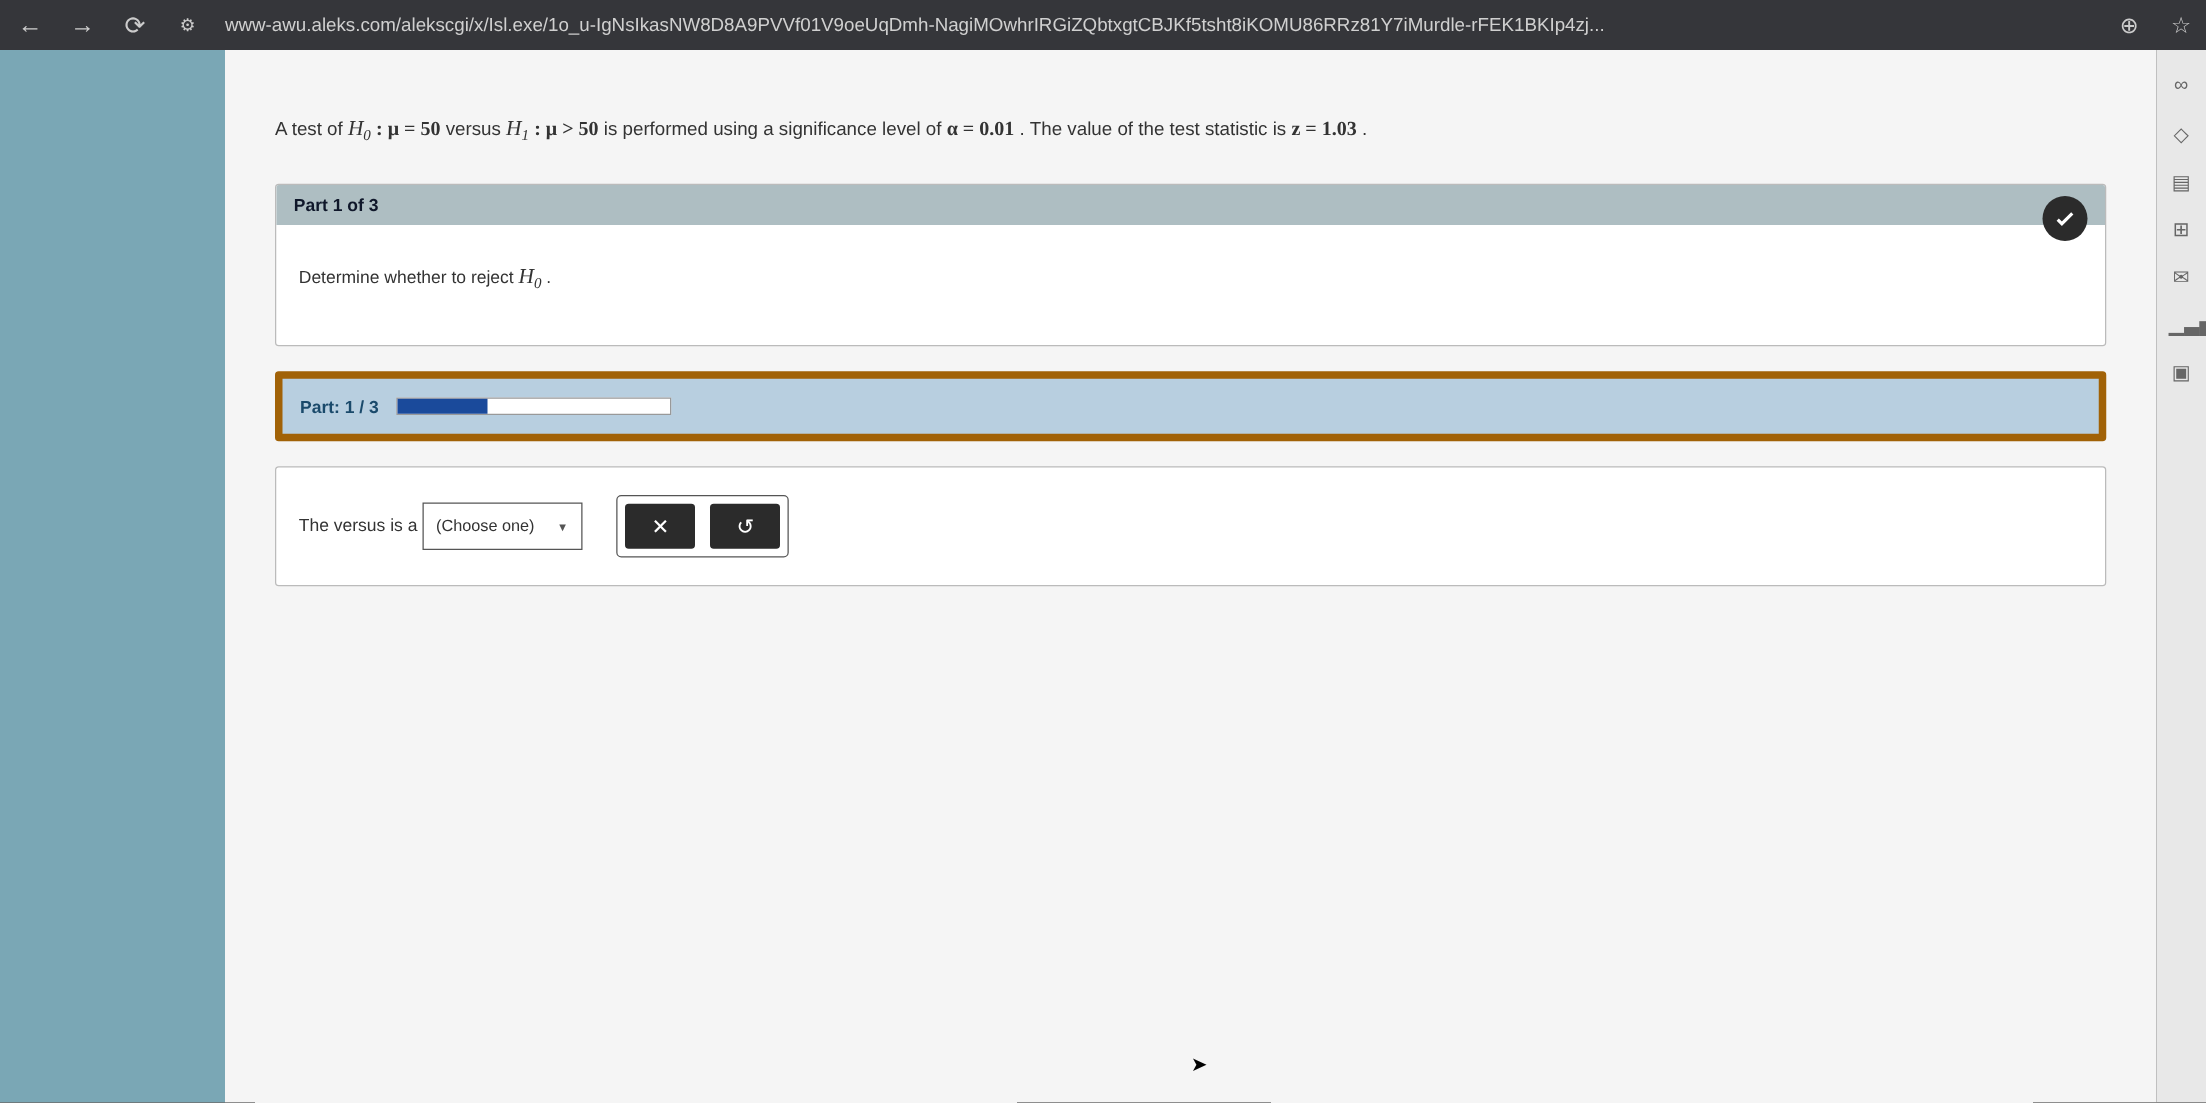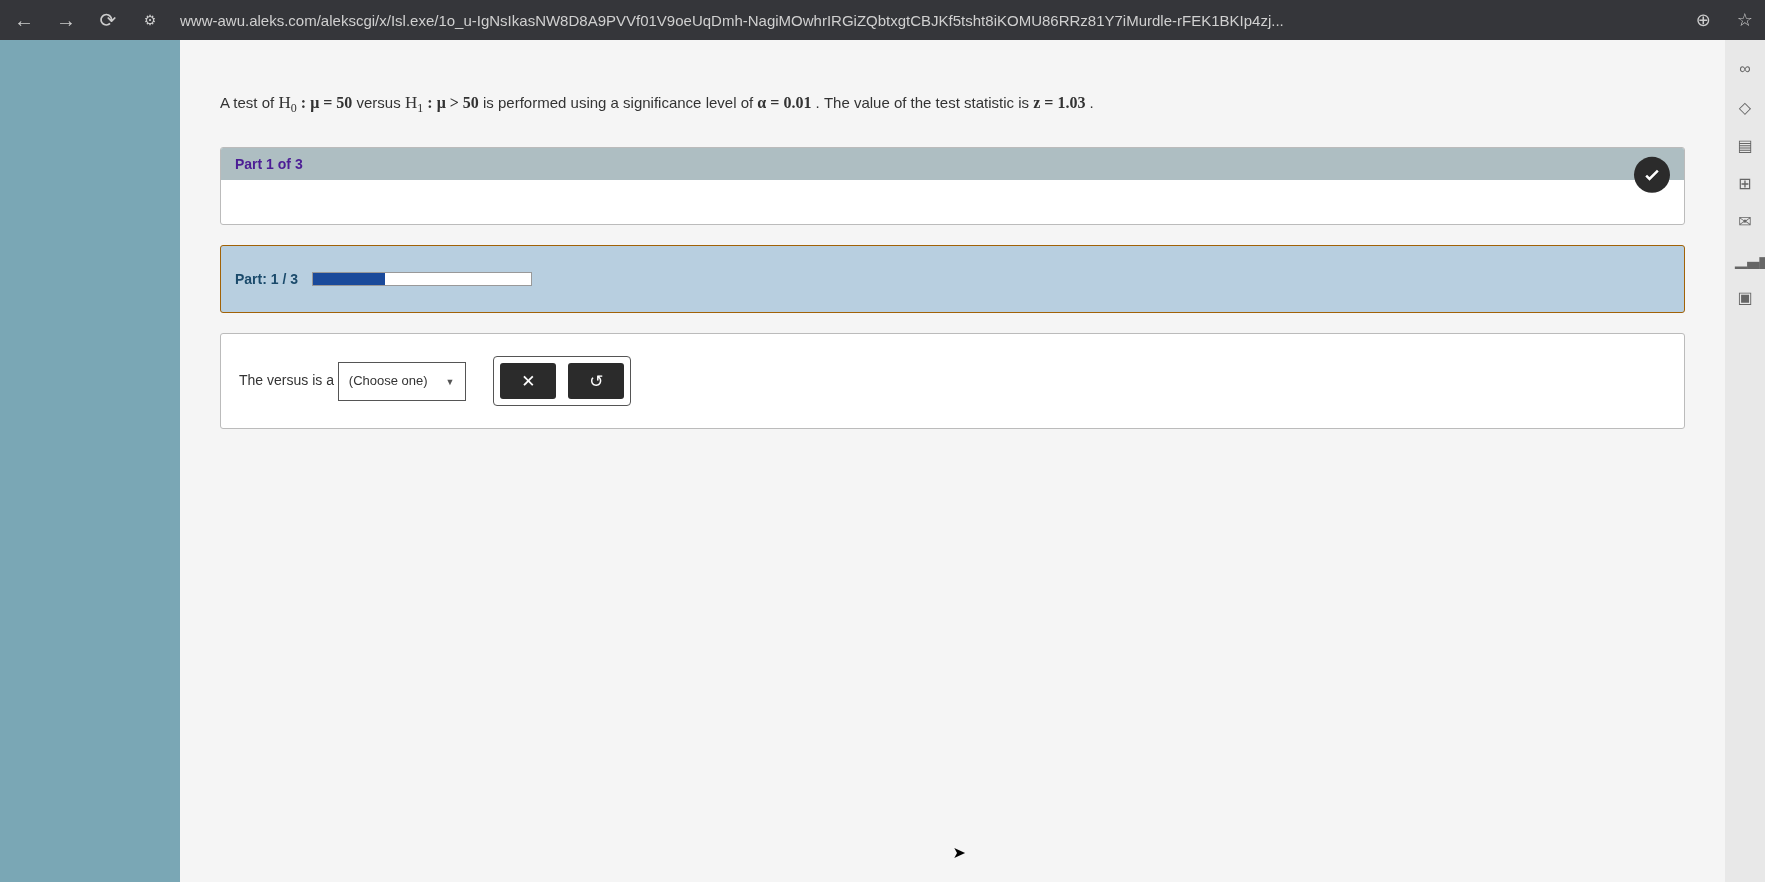--- a/index.html
+++ b/index.html
@@ -10,34 +10,34 @@
 .url-bar { color: #d0d0d0; font-size: 15px; flex: 1; overflow: hidden; white-space: nowrap; }
 .zoom-icon, .star-icon { color: #ccc; font-size: 18px; cursor: pointer; margin-left: 8px; }
 
 .viewport { display: flex; height: calc(100% - 40px); background: #000; }
 .left-band { width: 180px; background: #7aa7b5; }
 .main-area { flex: 1; background: #f5f5f5; padding: 50px 40px 20px 40px; position: relative; }
 .right-rail { width: 40px; background: #e8e8e8; display: flex; flex-direction: column; align-items: center; padding-top: 20px; gap: 18px; }
 .rail-icon { width: 20px; height: 20px; color: #666; font-size: 16px; cursor: pointer; text-align: center; }
 
 .question-text { font-size: 15px; color: #333; margin-bottom: 30px; line-height: 1.5; }
-.math-var { font-family: 'Times New Roman', serif; font-size: 17px; }
+.math-var { font-family: 'Times New Roman', serif; font-style: italic; font-size: 17px; }
 .math-sub { font-size: 12px; vertical-align: sub; }
 .math-val { font-family: 'Times New Roman', serif; font-size: 16px; font-weight: bold; }
 
 .part-box { border: 1px solid #bbb; background: #fff; border-radius: 3px; margin-bottom: 20px; overflow: hidden; }
-.part-header { background: #aebec2; padding: 8px 14px; font-size: 14px; font-weight: bold; color: #4c1d95; position: relative; }
+.part-header { background: #aebec2; padding: 8px 14px; font-size: 14px; font-weight: bold; color: #0f172a; position: relative; }
 .check-badge { position: absolute; right: 14px; top: 50%; transform: translateY(-20%); width: 36px; height: 36px; background: #2b2b2b; border-radius: 50%; display: flex; align-items: center; justify-content: center; }
 .check-badge svg { width: 20px; height: 20px; }
 
 .part-body { padding: 22px 18px; font-size: 14px; color: #333; line-height: 2.2; }
 .inline-select { display: inline-block; border: 1px solid #888; background: #fff; padding: 3px 8px; font-size: 13px; min-width: 120px; cursor: pointer; position: relative; }
 .inline-select::after { content: "▼"; font-size: 9px; margin-left: 10px; color: #555; }
 
-.progress-bar-row { background: #b8cfe0; padding: 25px 14px; display: flex; align-items: center; gap: 14px; border: 1px solid #a16207; border-radius: 3px; margin-bottom: 20px; }
+.progress-bar-row { background: #b8cfe0; padding: 14px 14px; display: flex; align-items: center; gap: 14px; border: 6px solid #a16207; border-radius: 3px; margin-bottom: 20px; }
 .progress-label { font-size: 14px; font-weight: bold; color: #1a4a6b; }
 .progress-track { flex: 0 0 220px; height: 14px; background: #fff; border: 1px solid #999; }
 .progress-fill { height: 100%; background: #1a4a9b; }
 
 .choose-select { display: inline-block; border: 1.5px solid #555; background: #fff; padding: 4px 10px; font-size: 13px; cursor: pointer; }
 .choose-select::after { content: "▼"; font-size: 9px; margin-left: 18px; color: #555; }
 
 .btn-group { display: inline-flex; gap: 12px; margin-left: 24px; vertical-align: middle; border: 1.5px solid #555; padding: 6px; border-radius: 4px; }
 .dark-btn { width: 56px; height: 36px; background: #2b2b2b; border: none; border-radius: 3px; color: #fff; font-size: 17px; cursor: pointer; display: flex; align-items: center; justify-content: center; }
 
@@ -78,20 +78,25 @@
     <div class="part-box">
       <div class="part-header">
         <span>Part 1 of 3</span>
         <div class="check-badge">
           <svg viewBox="0 0 24 24">
               <path fill="none" stroke="#fff" stroke-width="3" d="M5 13l4 4L19 7"></path>
             </svg>
         </div>
       </div>
       <div class="part-body">
+        <div style="margin-bottom:14px;">
+          <span>Determine whether to reject </span>
+          <span class="math-var"><span>H</span><span class="math-sub">0</span></span>
+          <span> .</span>
+        </div>
       </div>
     </div>
 
     <div class="progress-bar-row">
       <span class="progress-label">Part: 1 / 3</span>
       <div class="progress-track">
         <div class="progress-fill" style="width:33%;"></div>
       </div>
     </div>
 

